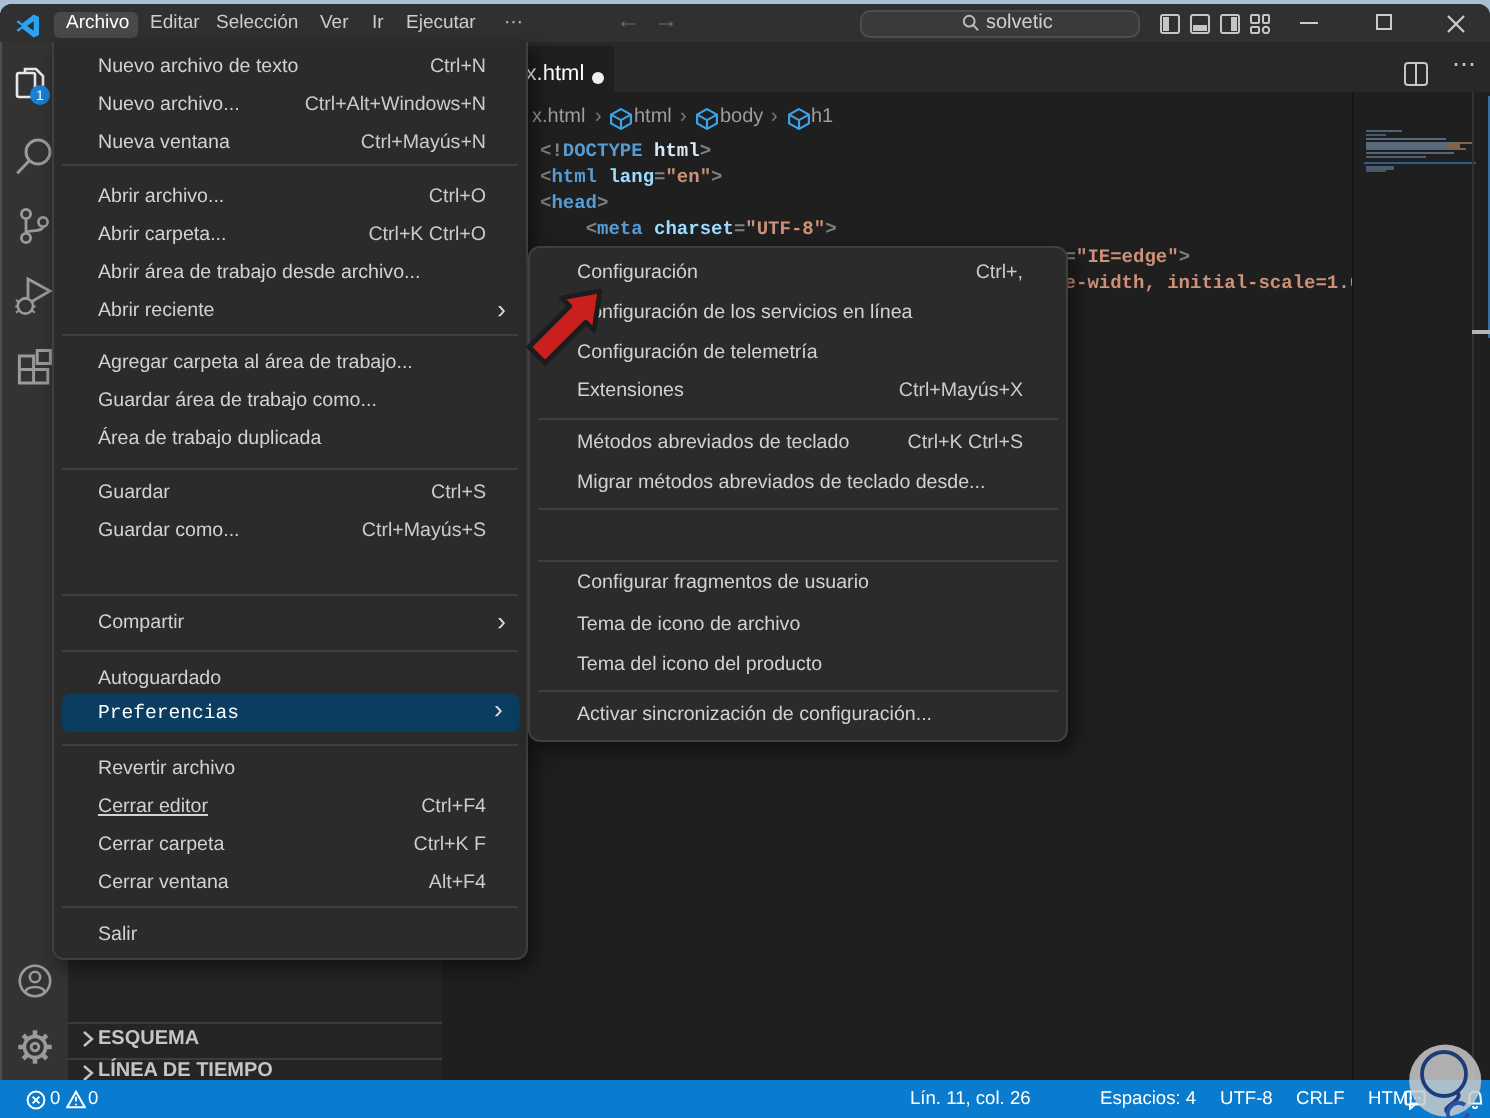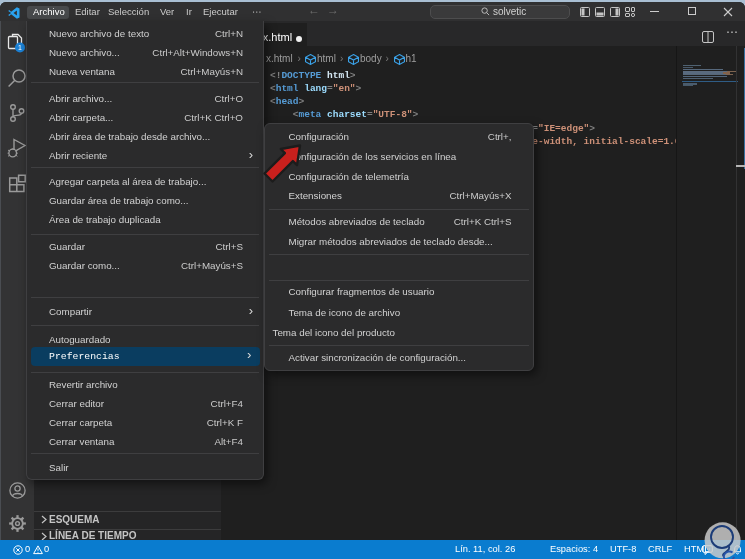--- a/index.html
+++ b/index.html
@@ -302,21 +302,21 @@
 <div class="hl" style="top:325.6px;"></div>
 <div class="mi hlt" style="top:326.1px;">
         <span class="lbl" style="left:22px;">Preferencias</span>
         <span class="arr" style="right:10px;">›</span>
       </div>
 <div class="sep" style="top:350.9px;left:4px;right:4px;"></div>
 <div class="mi" style="top:353.9px;">
         <span class="lbl" style="left:22px;">Revertir archivo</span>
       </div>
 <div class="mi" style="top:373.0px;">
-        <span class="lbl" style="left:22px;">Cerrar editor</span>
+        <span class="lbl" style="left:22px;text-decoration:underline;">Cerrar editor</span>
         <span class="sc" style="right:20px;">Ctrl+F4</span>
       </div>
 <div class="mi" style="top:391.6px;">
         <span class="lbl" style="left:22px;">Cerrar carpeta</span>
         <span class="sc" style="right:20px;">Ctrl+K F</span>
       </div>
 <div class="mi" style="top:411.1px;">
         <span class="lbl" style="left:22px;">Cerrar ventana</span>
         <span class="sc" style="right:20px;">Alt+F4</span>
       </div>
@@ -351,21 +351,21 @@
       </div>
 <div class="sep" style="top:130.1px;left:4px;right:4px;"></div>
 <div class="mi" style="top:133.2px;">
         <span class="lbl" style="left:24px;margin-top:24px;">Configurar fragmentos de usuario</span>
       </div>
 <div class="sep" style="top:155.6px;left:4px;right:4px;"></div>
 <div class="mi" style="top:178.8px;">
         <span class="lbl" style="left:24px;">Tema de icono de archivo</span>
       </div>
 <div class="mi" style="top:198.4px;">
-        <span class="lbl" style="left:8px;">Tema del icono del producto</span>
+        <span class="lbl" style="left:24px;">Tema del icono del producto</span>
       </div>
 <div class="sep" style="top:221.1px;left:4px;right:4px;"></div>
 <div class="mi" style="top:223.9px;">
         <span class="lbl" style="left:24px;">Activar sincronización de configuración...</span>
       </div>
   </div>
 
   <svg class="abs" style="left:260px;top:140px;z-index:60;" width="44" height="46" viewBox="0 0 44 46">
     <polygon points="40,3.5 20.8,7.0 24.9,11.1 4.5,31.5 12.5,39.5 32.9,19.1 37,23.2" fill="#c9201d" stroke="#1c1c1c" stroke-width="2.4" stroke-linejoin="round"></polygon>
   </svg>

